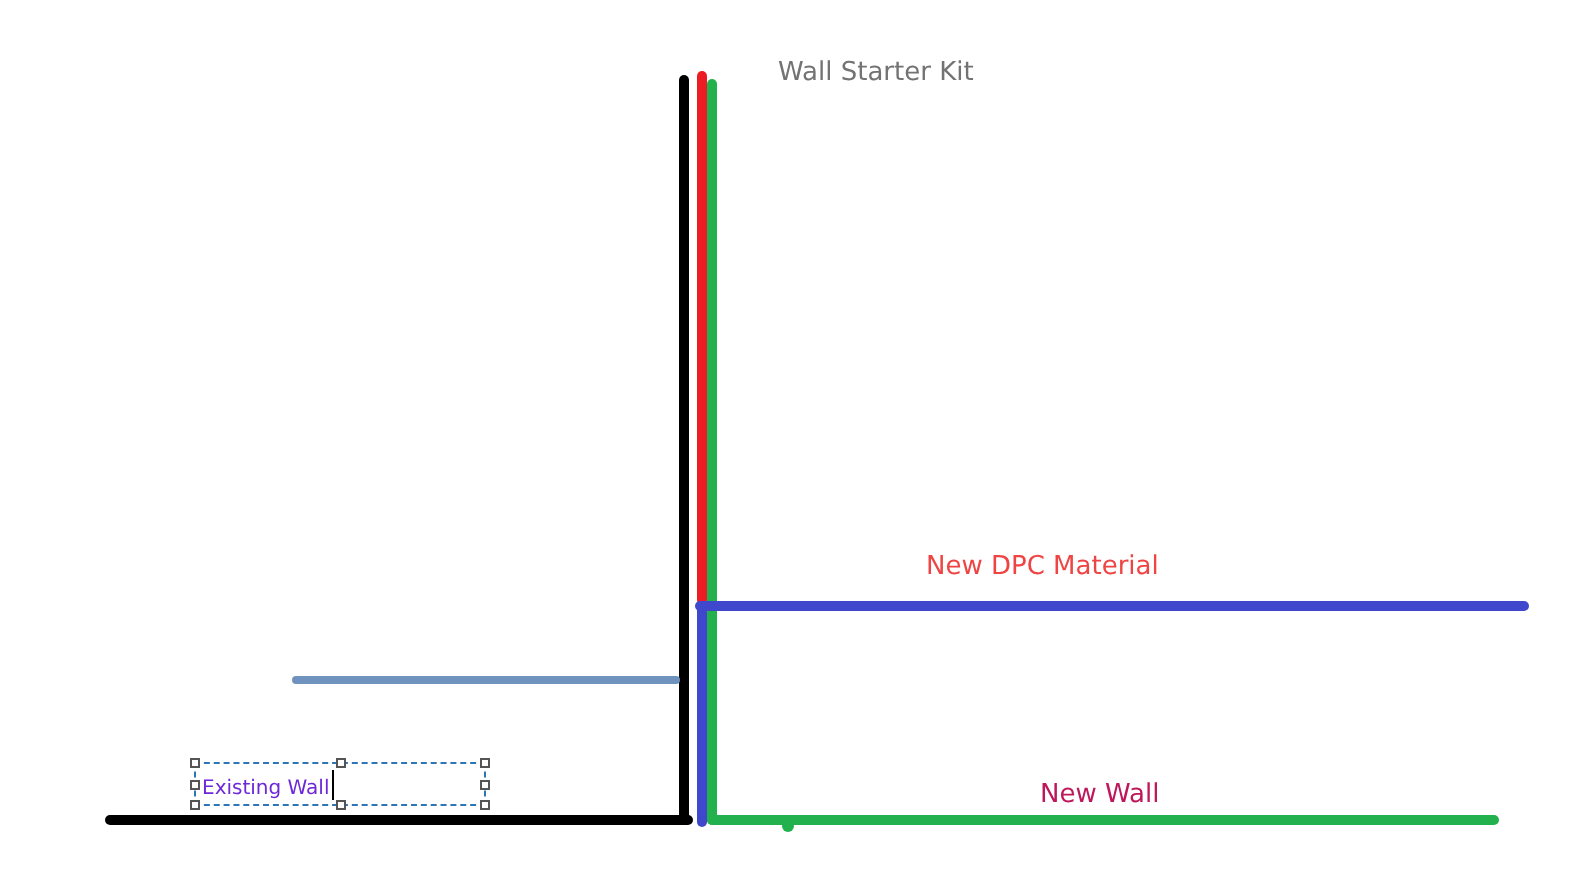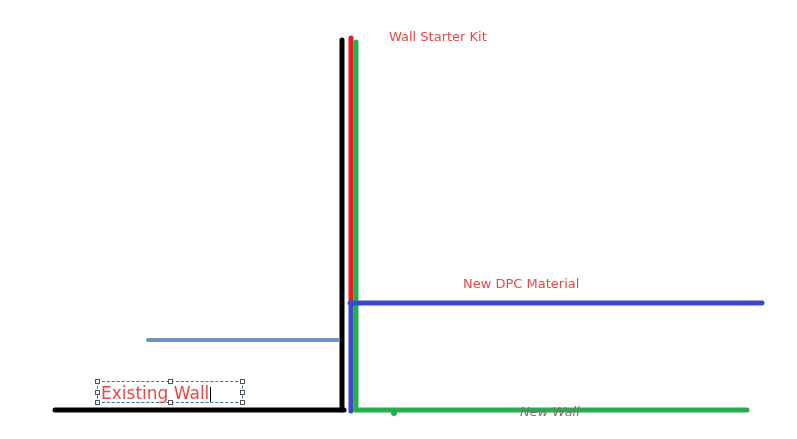--- a/index.html
+++ b/index.html
@@ -2,21 +2,21 @@
 <html><head>
   <meta charset="utf-8">
   <style>
     html, body { margin: 0; padding: 0; background: #ffffff; }
     body { width: 797px; height: 439px; position: relative; overflow: hidden;
            font-family: "DejaVu Sans", "Liberation Sans", sans-serif; }
     svg.canvas { position: absolute; left: 0; top: 0; }
     .label { position: absolute; font-size: 13px; white-space: nowrap; line-height: 16px; }
     .textbox { position: absolute; left: 97px; top: 381px; width: 146px; height: 22px;
                border: 1px dashed #2e75b6; box-sizing: border-box; }
-    .textbox .txt { position: absolute; left: 3px; top: 3px; font-size: 17px; color: #ef4444;
+    .textbox .txt { position: absolute; left: 3px; top: 3px; font-size: 10px; color: #6d28d9;
                     line-height: 16px; white-space: nowrap; }
     .textbox .caret { display: inline-block; width: 1px; height: 15px; background: #000;
                       vertical-align: -3px; margin-left: 1px; }
     .handle { position: absolute; width: 5px; height: 5px; background: #fff;
               border: 1px solid #555; box-sizing: border-box; }
   </style>
 </head>
 <body>
 
 <svg class="canvas" width="797" height="439">
@@ -24,23 +24,23 @@
   <line x1="55" y1="410" x2="344" y2="410" stroke="#000000" stroke-width="5" stroke-linecap="round"></line>
   <line x1="148" y1="340" x2="338" y2="340" stroke="#7092be" stroke-width="4" stroke-linecap="round"></line>
   <line x1="356" y1="42" x2="356" y2="410" stroke="#22b14c" stroke-width="5" stroke-linecap="round"></line>
   <line x1="356" y1="410" x2="747" y2="410" stroke="#22b14c" stroke-width="5" stroke-linecap="round"></line>
   <circle cx="394" cy="413" r="3" fill="#22b14c"></circle>
   <line x1="351" y1="38" x2="351" y2="300" stroke="#ed1c24" stroke-width="5" stroke-linecap="round"></line>
   <line x1="351" y1="303" x2="351" y2="411" stroke="#3f48cc" stroke-width="5" stroke-linecap="round"></line>
   <line x1="350" y1="303" x2="762" y2="303" stroke="#3f48cc" stroke-width="5" stroke-linecap="round"></line>
 </svg>
 
-<div class="label" style="left:389px; top:29px; color:#ef4444;">Wall Starter Kit</div>
+<div class="label" style="left:389px; top:29px; color:#737373;">Wall Starter Kit</div>
 <div class="label" style="left:463px; top:276px; color:#ef4444;">New DPC Material</div>
-<div class="label" style="left:520px; top:404px; color:#737373;font-style:italic;">New Wall</div>
+<div class="label" style="left:520px; top:390px; color:#be185d;">New Wall</div>
 
 <div class="textbox">
   <span class="txt"><span>Existing Wall</span><span class="caret"></span></span>
   <span class="handle" style="left:-3px; top:-3px;"></span>
   <span class="handle" style="left:70px; top:-3px;"></span>
   <span class="handle" style="right:-3px; top:-3px;"></span>
   <span class="handle" style="left:-3px; top:8px;"></span>
   <span class="handle" style="right:-3px; top:8px;"></span>
   <span class="handle" style="left:-3px; bottom:-3px;"></span>
   <span class="handle" style="left:70px; bottom:-3px;"></span>

